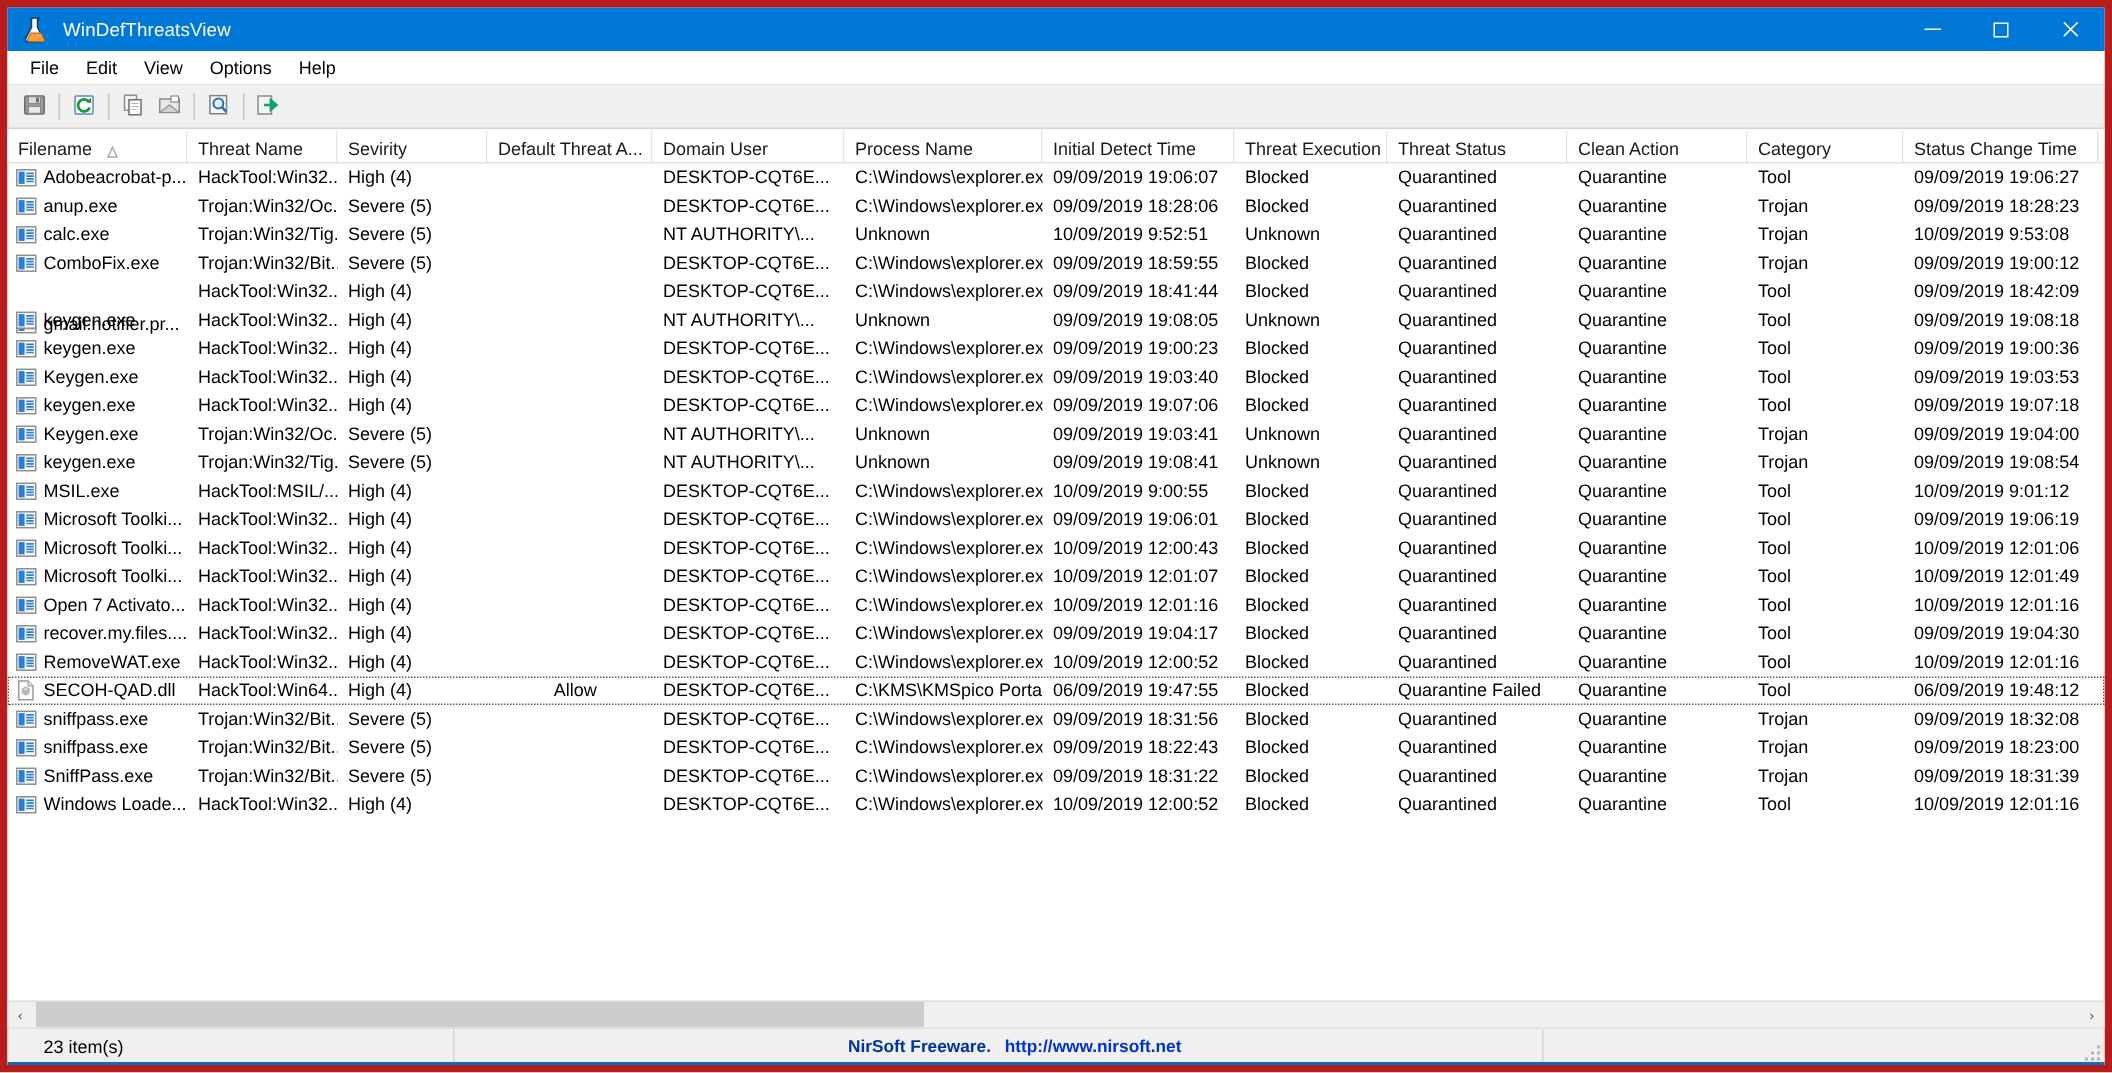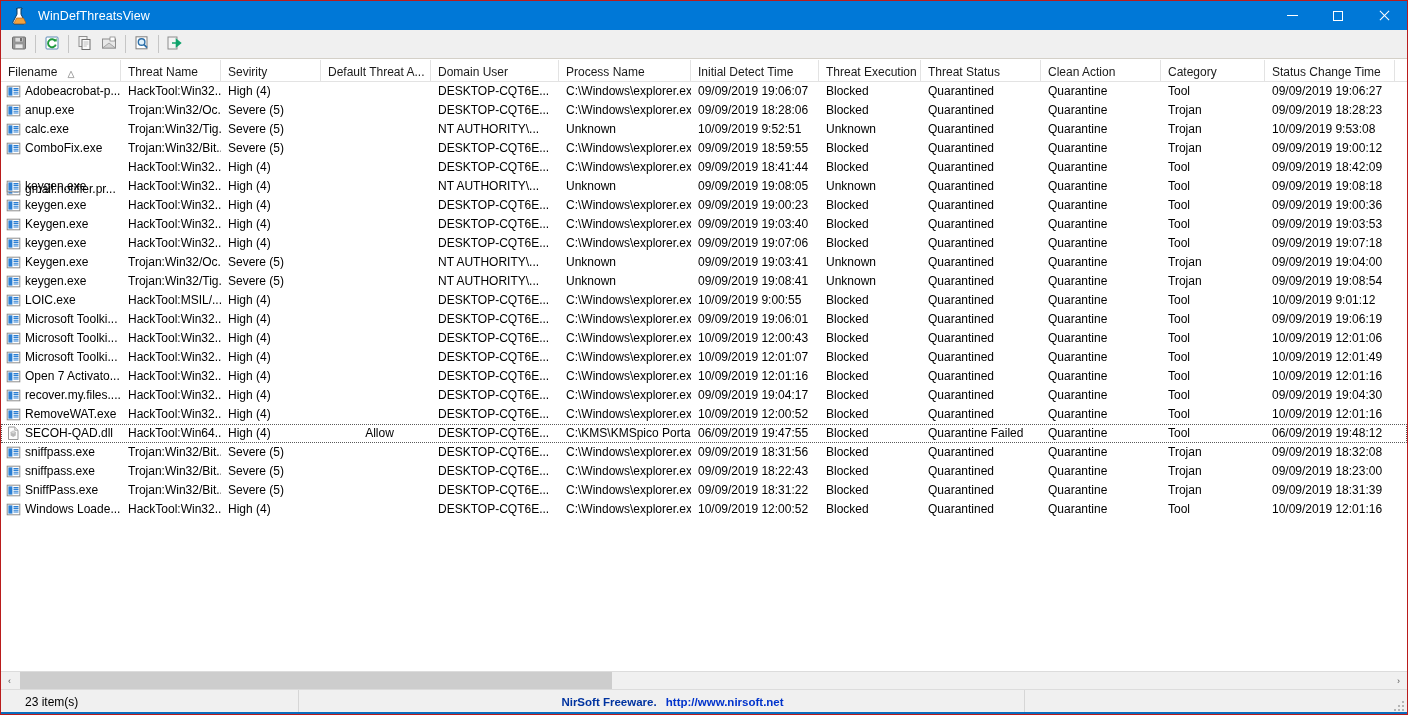--- a/index.html
+++ b/index.html
@@ -16,21 +16,21 @@
     font-size: 12px;
     color: #000;
     -webkit-font-smoothing: antialiased;
   }
   .window {
     width: 1408px;
     height: 715px;
     display: flex;
     flex-direction: column;
     background: #ffffff;
-    border: 1px solid #b91c1c;
+    border: 5px solid #b91c1c;
     box-sizing: border-box;
     position: relative;
   }
 
   
   .titlebar {
     height: 29px;
     background: #0078d7;
     display: flex;
     align-items: center;
@@ -261,20 +261,27 @@
       </div>
       <div class="win-btn">
         <span class="glyph-max"></span>
       </div>
       <div class="win-btn close">
         <span class="glyph-close"></span>
       </div>
     </div>
   </div>
 
+  <div class="menubar">
+    <div class="menu-item">File</div>
+    <div class="menu-item">Edit</div>
+    <div class="menu-item">View</div>
+    <div class="menu-item">Options</div>
+    <div class="menu-item">Help</div>
+  </div>
 
   <div class="toolbar">
     <div class="tb-btn">
       <span>
         <svg width="16" height="16" viewBox="0 0 16 16">
           <rect x="1.5" y="2" width="13" height="12" rx="1" fill="#9a9a9a" stroke="#6d6d6d"></rect>
           <rect x="4" y="2.5" width="8" height="4.5" fill="#dcdcdc" stroke="#8a8a8a" stroke-width=".7"></rect>
           <rect x="9" y="3" width="2" height="3.3" fill="#6f6f6f"></rect>
           <rect x="4" y="9" width="8" height="4.5" fill="#e9e9e9" stroke="#8a8a8a" stroke-width=".7"></rect>
         </svg>
@@ -604,21 +611,21 @@
           <div class="cell" style="width: 104px;">Trojan</div>
           <div class="cell" style="width: 130px;">09/09/2019 19:08:54</div>
         </div>
         <div class="row">
           <div class="cell first" style="width: 120px;">
             <span class="file-icon"><svg width="15" height="15" viewBox="0 0 15 15">
                 <rect x="1.2" y="2.2" width="12.6" height="10.6" fill="#fdfdfd" stroke="#8d8d8d"></rect>
                 <rect x="2.4" y="3.4" width="4" height="8.2" fill="#2a7fd4"></rect>
                 <path d="M7.5 4.6 h5 M7.5 6.4 h5 M7.5 8.2 h5 M7.5 10 h5" stroke="#2a7fd4" stroke-width="1.1"></path>
               </svg></span>
-            <span>LOIC.exe</span>
+            <span>MSIL.exe</span>
           </div>
           <div class="cell" style="width: 100px;">HackTool:MSIL/...</div>
           <div class="cell" style="width: 100px;">High (4)</div>
           <div class="cell" style="width: 110px;"></div>
           <div class="cell" style="width: 128px;">DESKTOP-CQT6E...</div>
           <div class="cell" style="width: 132px;">C:\Windows\explorer.exe</div>
           <div class="cell" style="width: 128px;">10/09/2019 9:00:55</div>
           <div class="cell" style="width: 102px;">Blocked</div>
           <div class="cell" style="width: 120px;">Quarantined</div>
           <div class="cell" style="width: 120px;">Quarantine</div>

